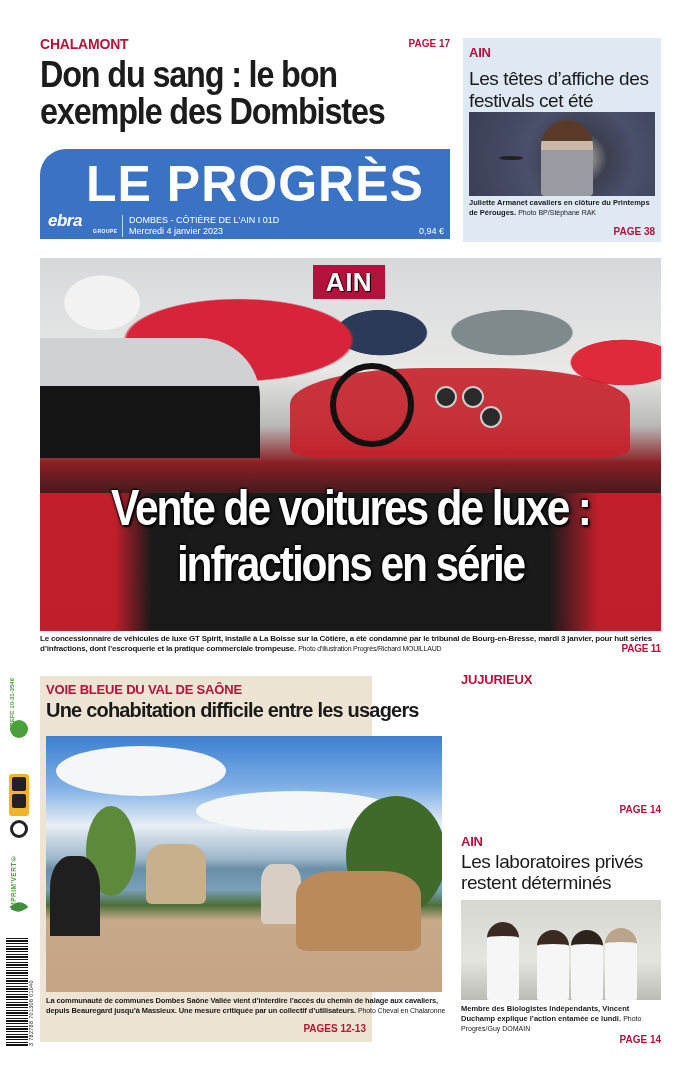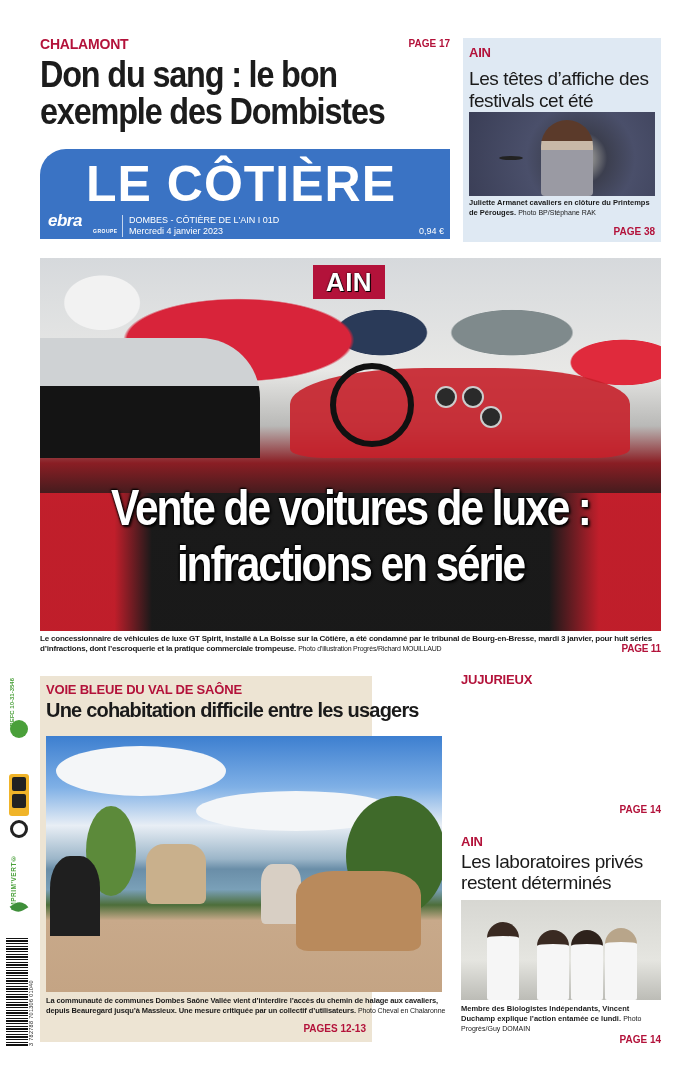--- a/index.html
+++ b/index.html
@@ -103,21 +103,21 @@
 </head>
 <body>
 
 <section id="top-story">
   <div class="kicker">CHALAMONT</div>
   <div class="pageref">PAGE 17</div>
   <h1 class="condensed">Don du sang : le bon exemple des Dombistes</h1>
 </section>
 
 <header id="masthead">
-  <div class="logo">LE CÔTIÈRE</div>
+  <div class="logo">LE PROGRÈS</div>
   <div class="ebra">
     <span>ebra</span>
     <small>GROUPE</small>
   </div>
   <div class="sep"></div>
   <div class="edition">
     <div>DOMBES - CÔTIÈRE DE L'AIN I 01D</div>
     <div>Mercredi 4 janvier 2023</div>
   </div>
   <div class="price">0,94 €</div>

